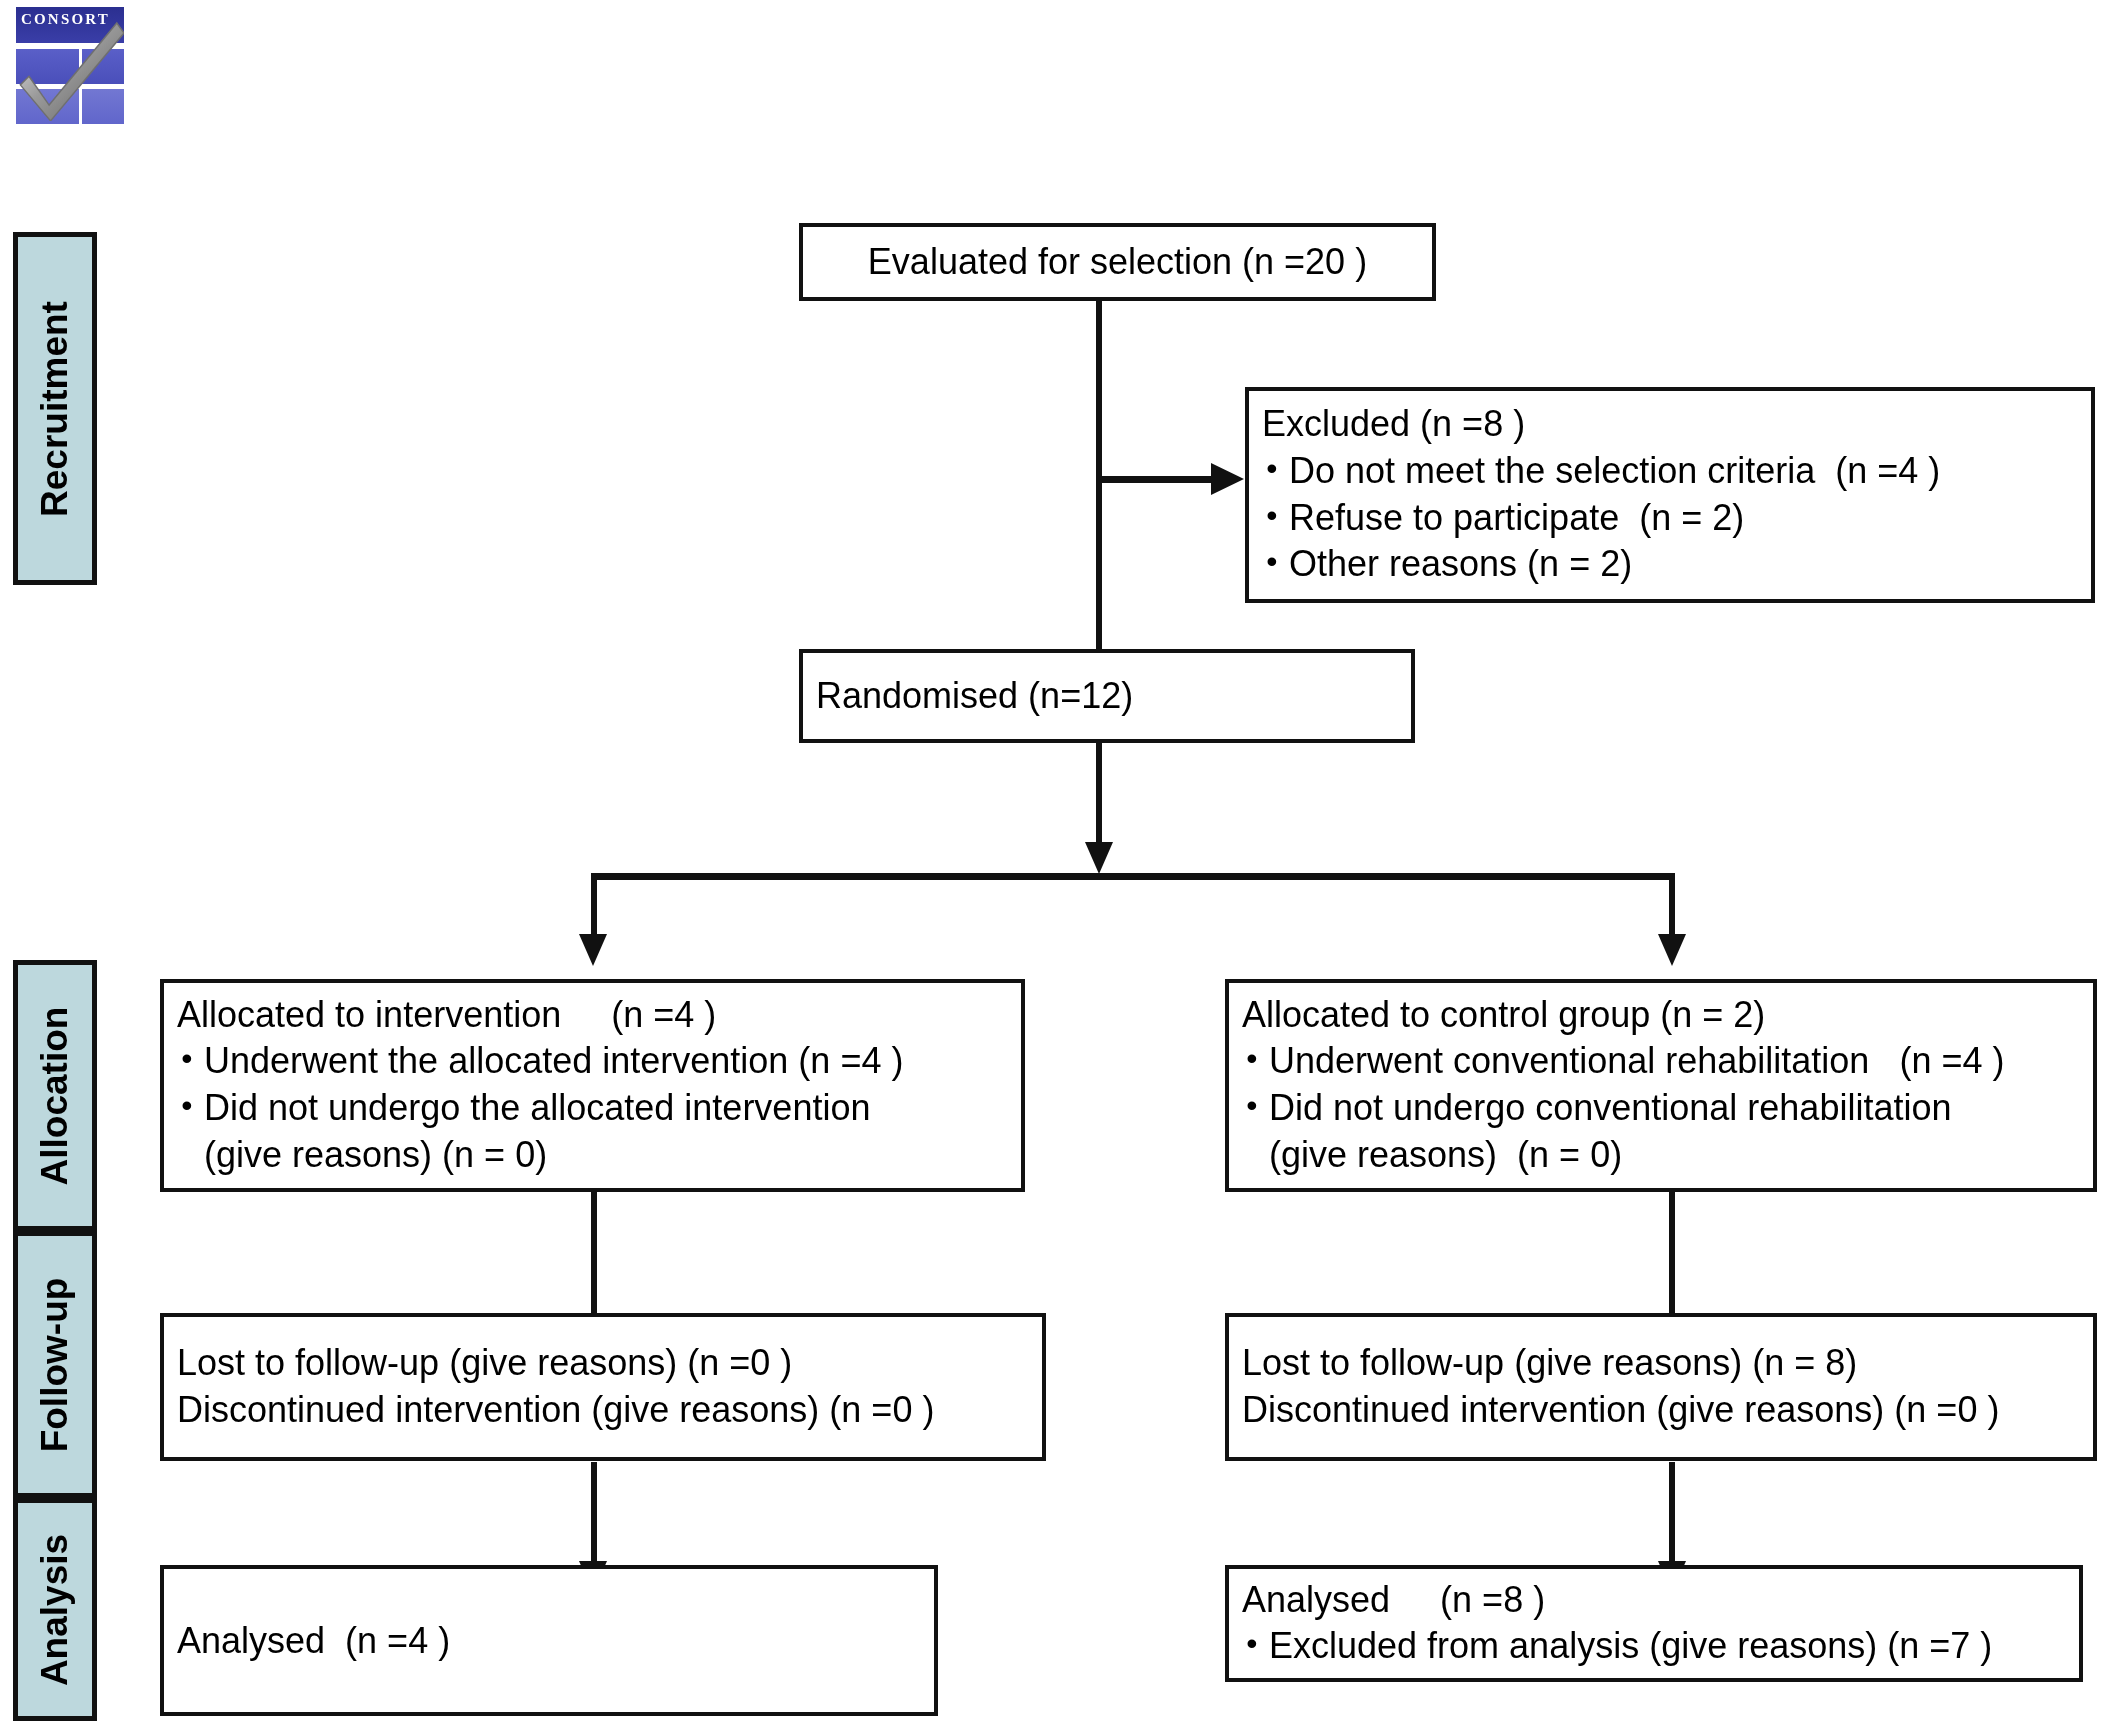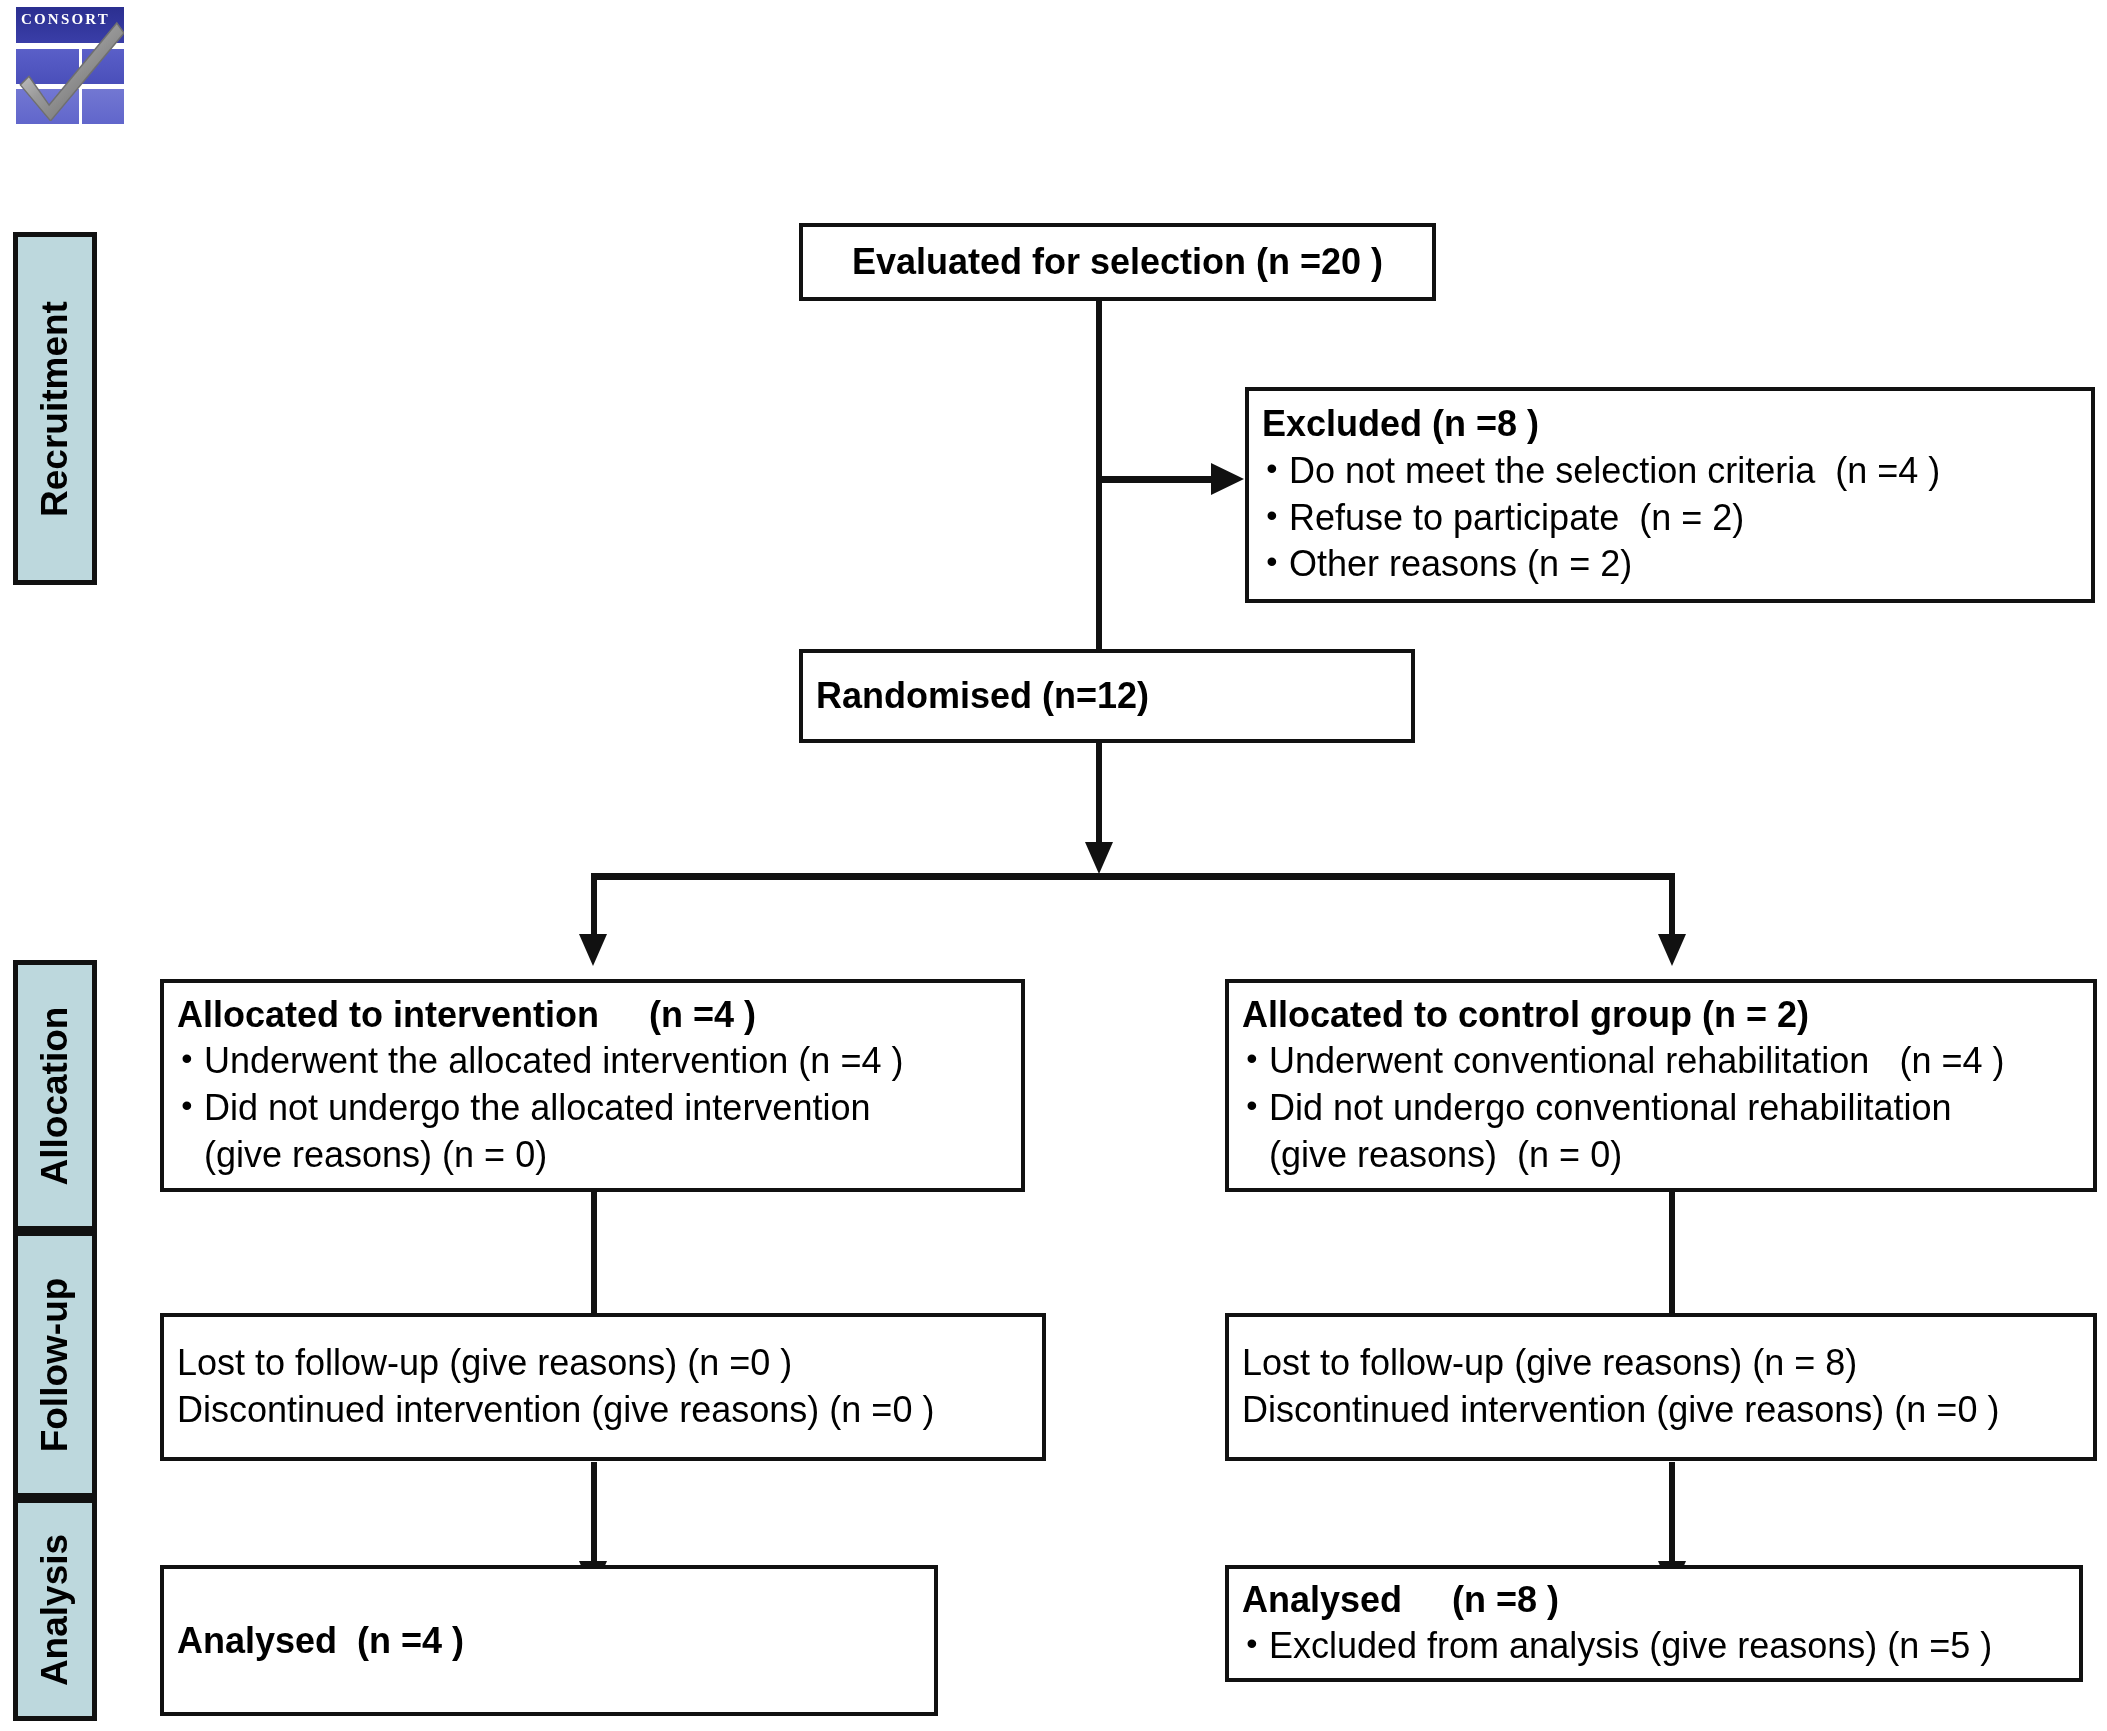--- a/index.html
+++ b/index.html
@@ -102,21 +102,21 @@
     left: 13px;
     right: 7.2px;
     top: 50%;
     transform: translateY(-50%);
     font-size: 36px;
     line-height: 1.30;
     font-family: "Liberation Sans", sans-serif;
     color: #000000;
   }
   .box-text.centered { text-align: center; left: 0; right: 0; }
-  .box-text .hd { display: block; white-space: pre; font-weight: bold; }
+  .box-text .hd { display: block; white-space: pre; }
   .box-text ul {
     list-style: none;
     margin: 0;
     padding: 0;
   }
   .box-text li {
     position: relative;
     padding-left: 27px;
     white-space: pre-wrap;
   }
@@ -282,19 +282,19 @@
   <div class="box" style="left:160px; top:1565px; width:778px; height:151px;">
     <div class="box-text">
       <span class="hd">Analysed  (n =4 )</span>
     </div>
   </div>
 
   <div class="box" style="left:1225px; top:1565px; width:858px; height:117px;">
     <div class="box-text">
       <span class="hd">Analysed     (n =8 )</span>
       <ul>
-        <li>Excluded from analysis (give reasons) (n =5 )</li>
+        <li>Excluded from analysis (give reasons) (n =7 )</li>
       </ul>
     </div>
   </div>
 
 </div>
 
 
 </body></html>

